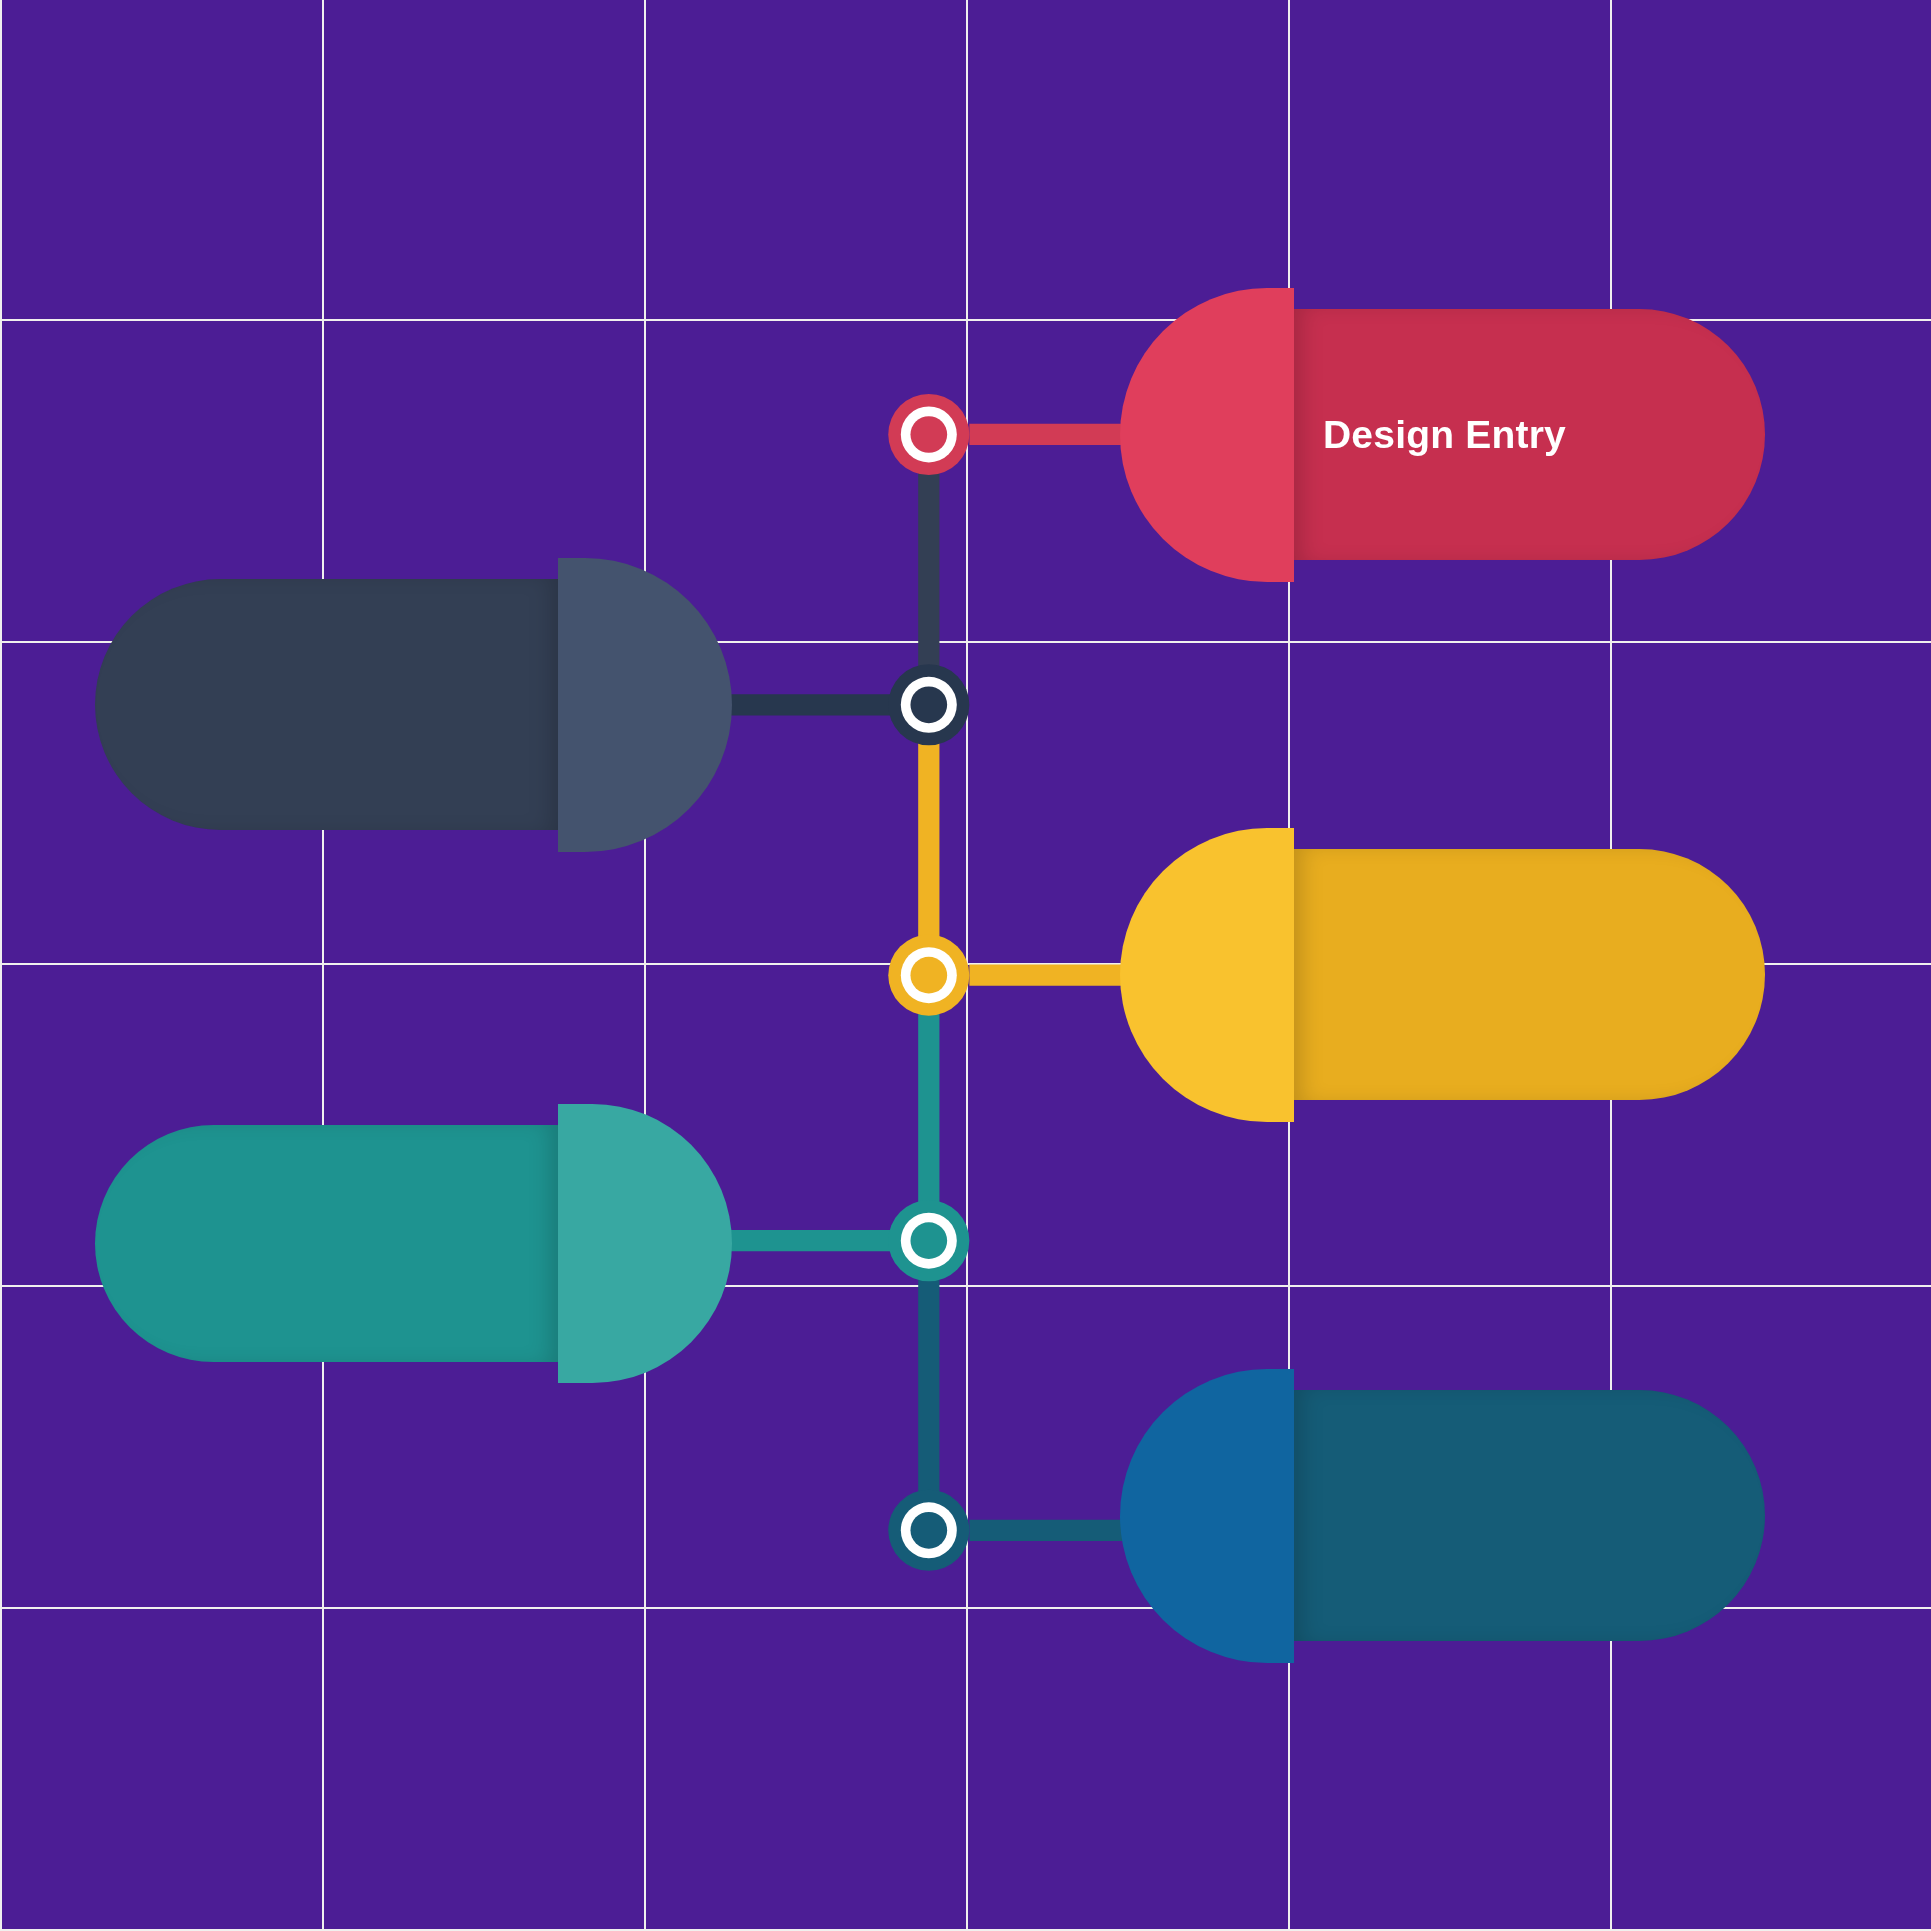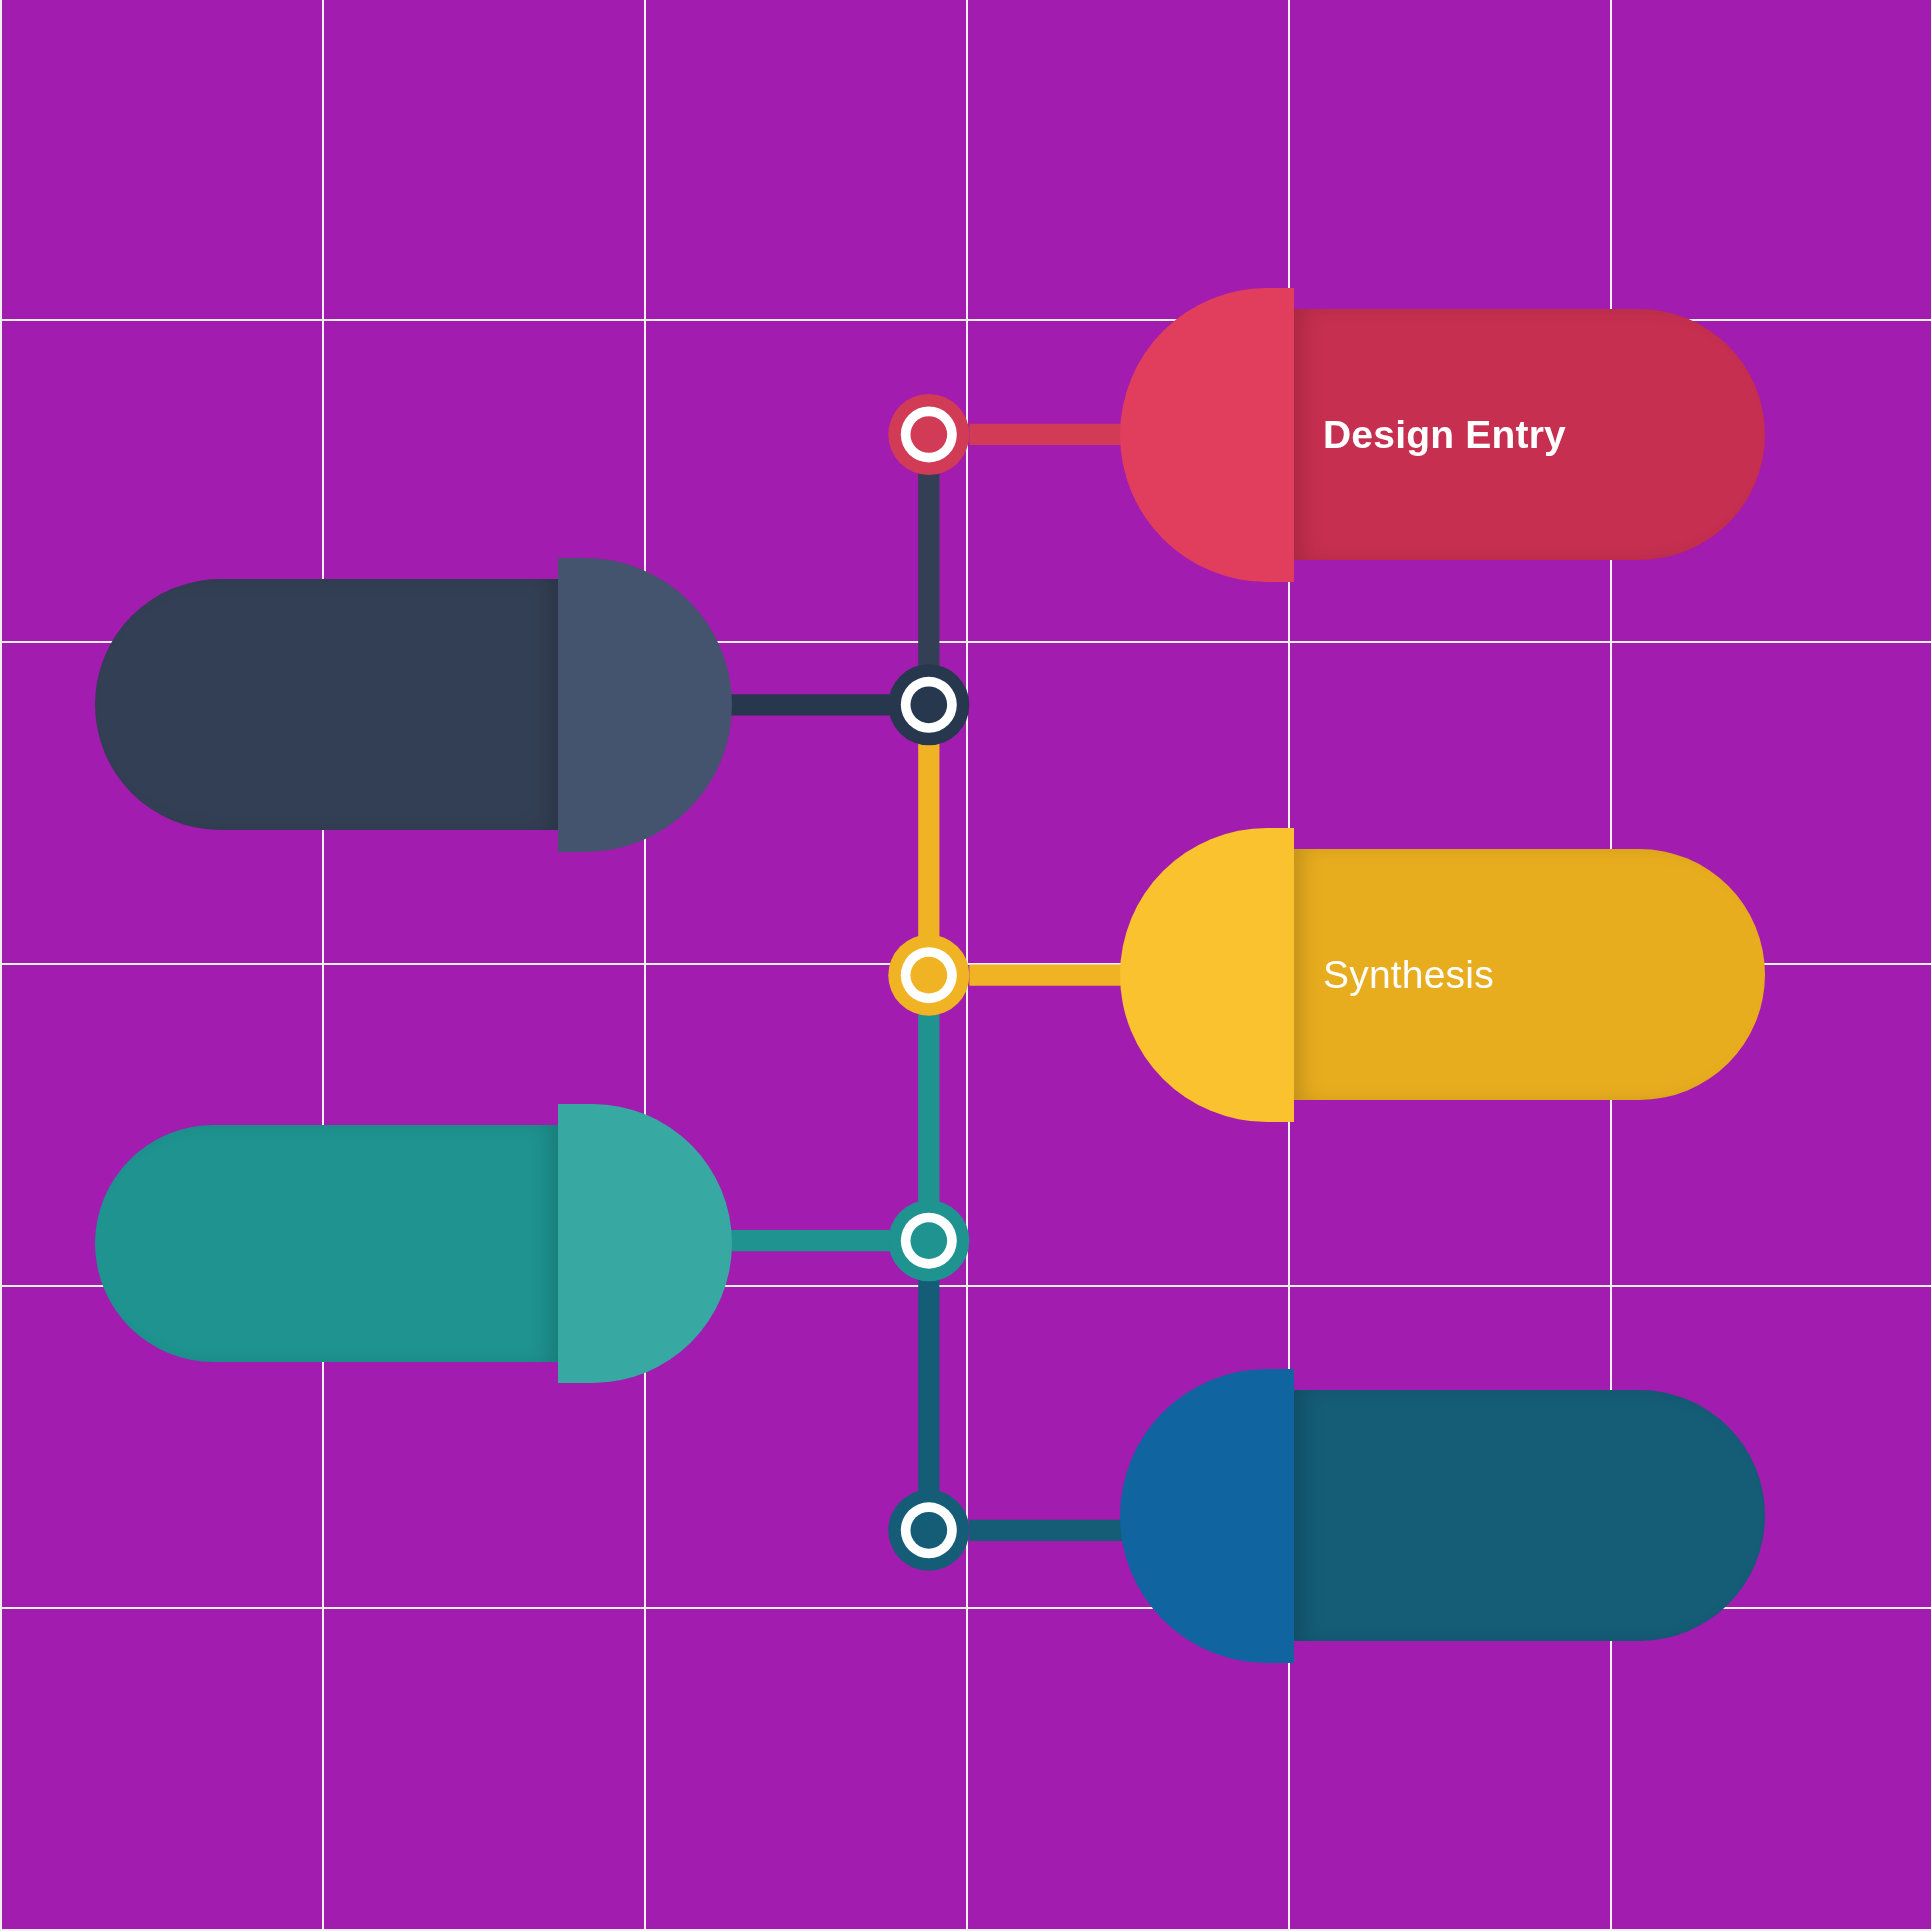--- a/index.html
+++ b/index.html
@@ -6,21 +6,21 @@
   * { margin:0; padding:0; box-sizing:border-box; }
   html, body {
     width:1931px; height:1931px;
     background:#fdfdfc;
     font-family:"Liberation Sans", sans-serif;
     overflow:hidden;
   }
   #stage {
     position:relative;
     width:1931px; height:1931px;
-    background:#a21caf;
+    background:#4c1d95;
   }
   
   #grid {
     position:absolute; inset:0;
     background-image:
       linear-gradient(to right, #f0f0ee 1.9px, transparent 1.9px),
       linear-gradient(to bottom, #f0f0ee 1.9px, transparent 1.9px);
     background-size:322px 322px;
     background-position:322px 319px;
     pointer-events:none;
@@ -112,21 +112,20 @@
         <div class="body" style="background: rgb(198, 47, 79); top: 21px; height: 251px;"></div>
         <div class="label" style="font-weight: 700; top: 122px;">Design Entry</div>
       </div>
       <div class="pill left" style="left: 95px; width: 637px; height: 294px; top: 558px;">
         <div class="cap" style="background: rgb(68, 83, 110);"></div>
         <div class="body" style="background: rgb(51, 63, 84); top: 21px; height: 251px;"></div>
       </div>
       <div class="pill right" style="left: 1120px; width: 645px; height: 294px; top: 828px;">
         <div class="cap" style="background: rgb(249, 194, 46);"></div>
         <div class="body" style="background: rgb(232, 173, 31); top: 21px; height: 251px;"></div>
-        <div class="label" style="top: 122px;">Synthesis</div>
       </div>
       <div class="pill left" style="left: 95px; width: 637px; height: 279px; top: 1104px;">
         <div class="cap" style="background: rgb(56, 168, 162);"></div>
         <div class="body" style="background: rgb(30, 147, 144); top: 21px; height: 237px;"></div>
       </div>
       <div class="pill right" style="left: 1120px; width: 645px; height: 294px; top: 1369px;">
         <div class="cap" style="background: rgb(16, 101, 160);"></div>
         <div class="body" style="background: rgb(21, 92, 119); top: 21px; height: 251px;"></div>
       </div>
     </div>

